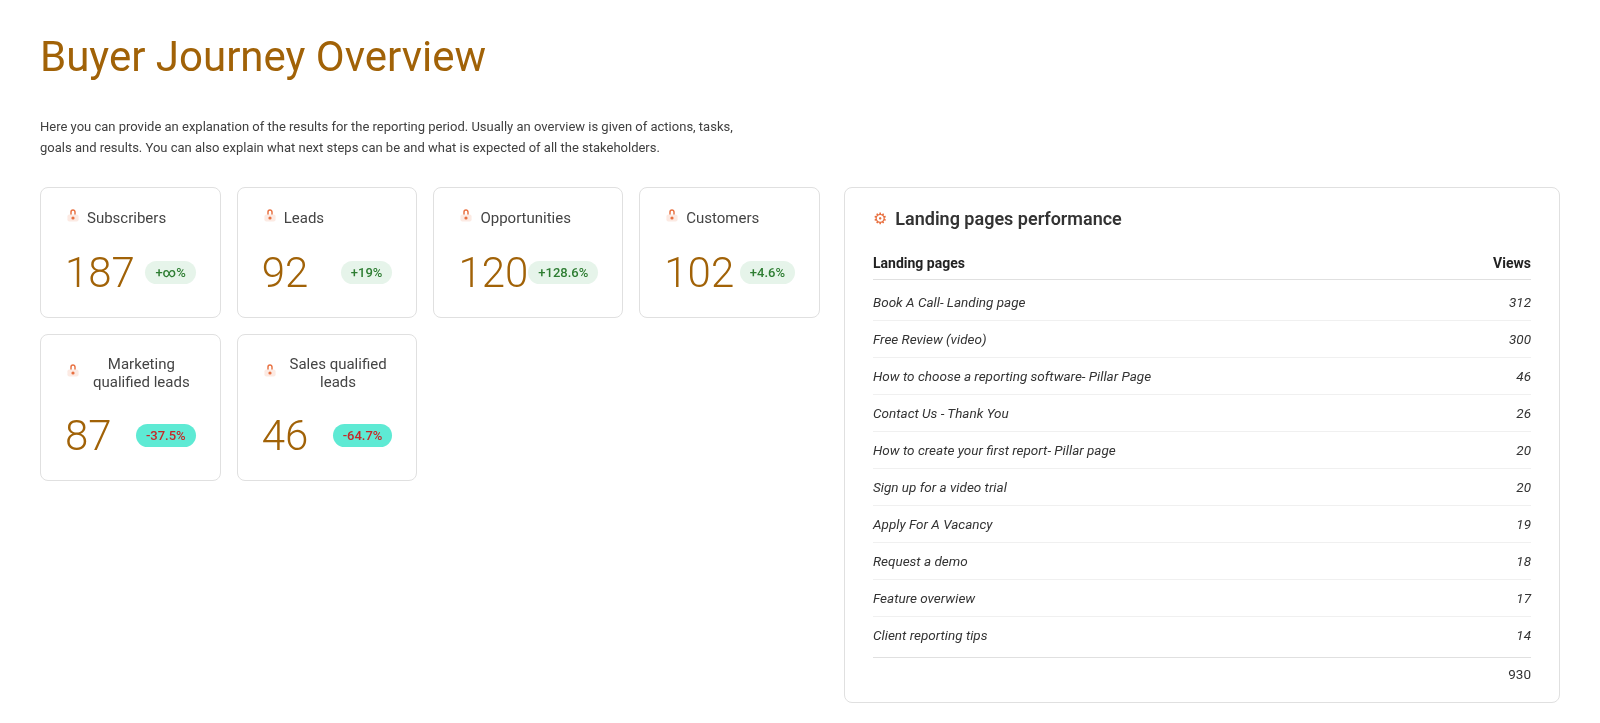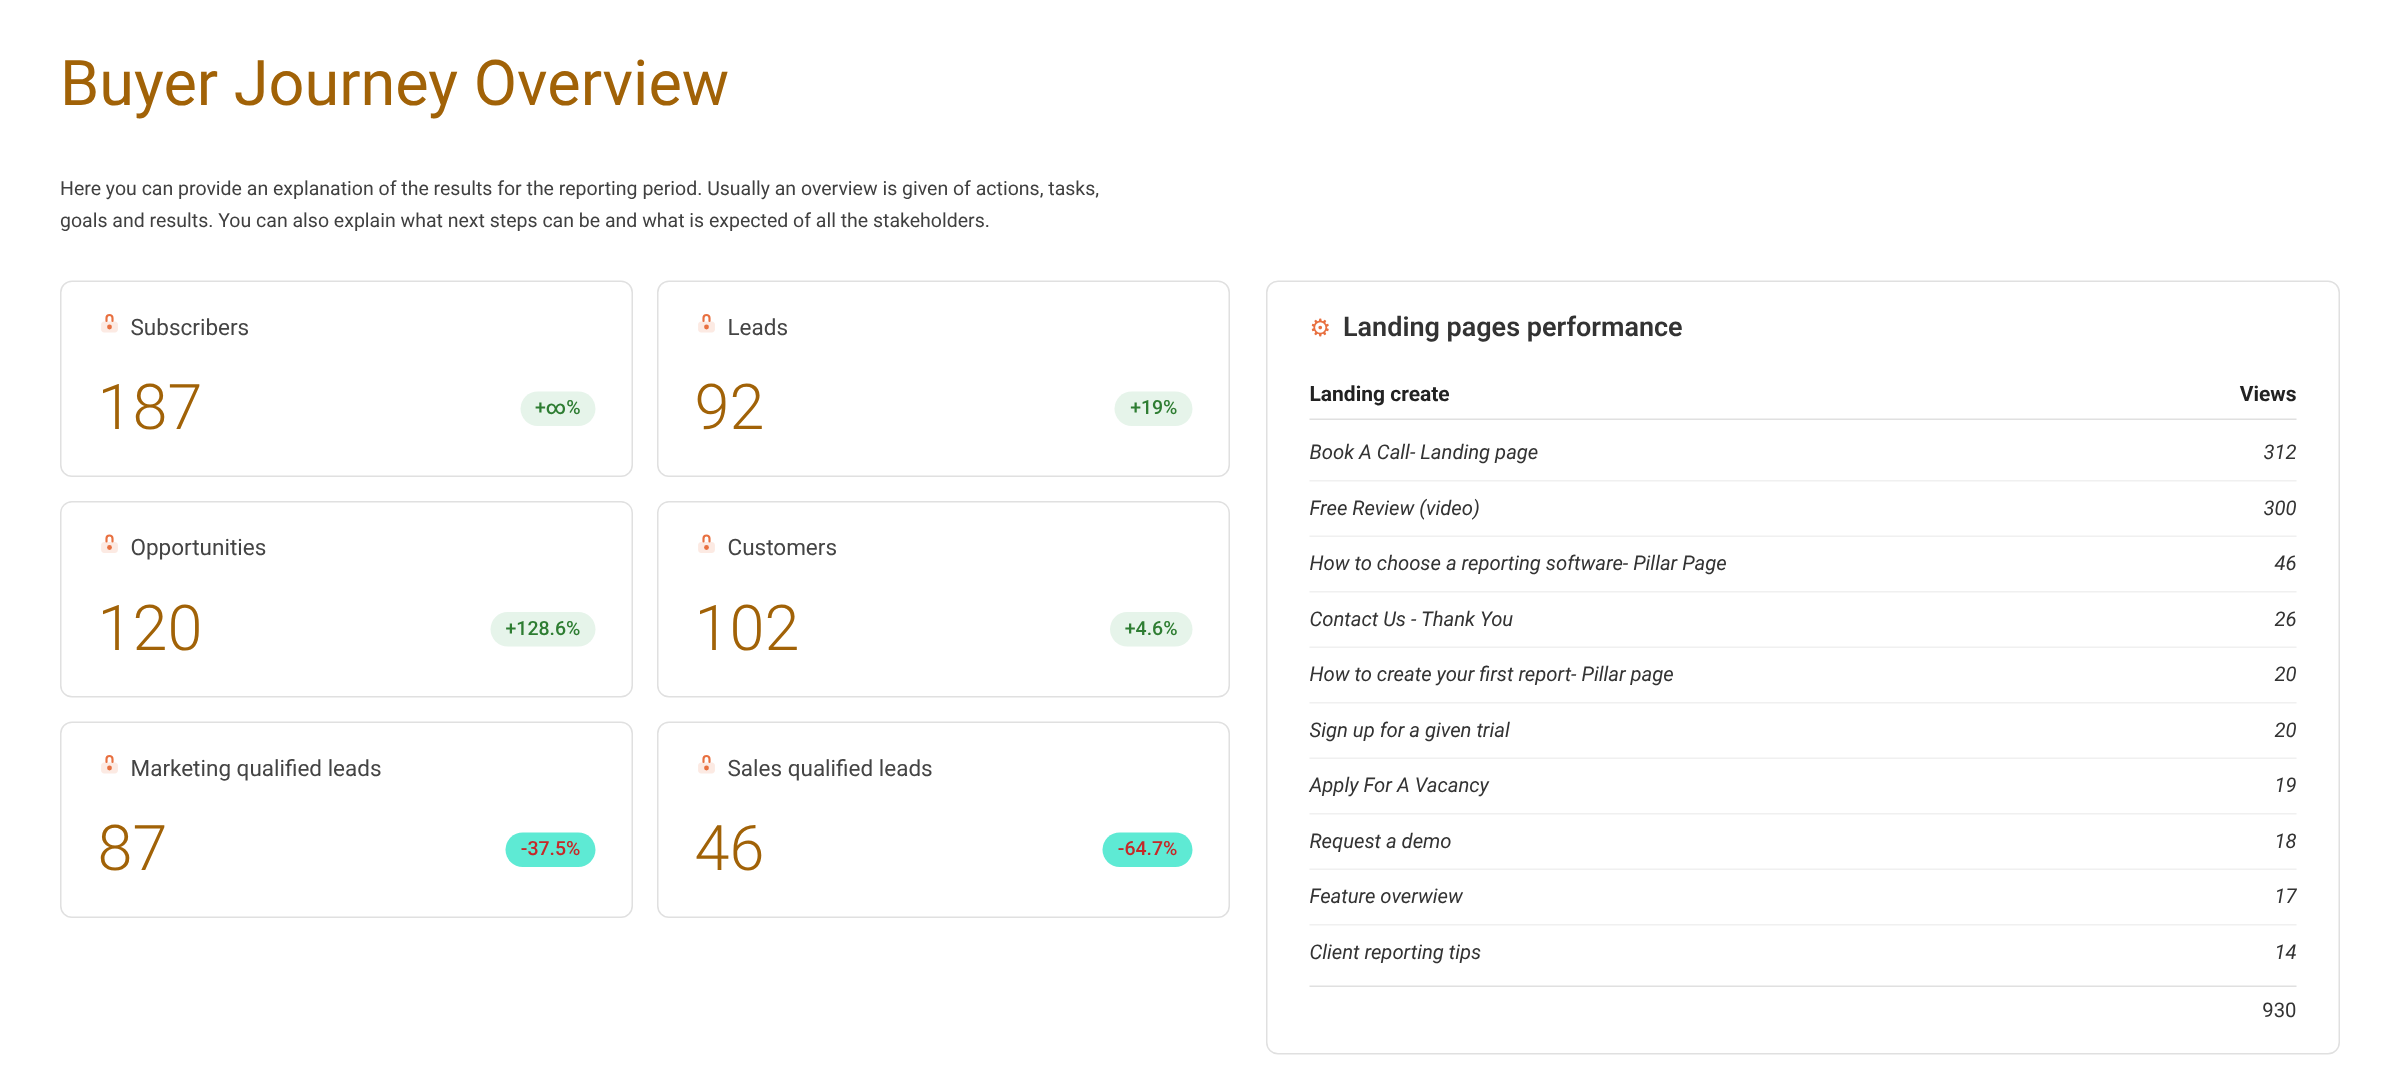--- a/index.html
+++ b/index.html
@@ -25,21 +25,21 @@
     .main-layout {
       display: flex;
       gap: 24px;
       align-items: flex-start;
     }
     .left-panel {
       flex: 0 0 780px;
     }
     .metrics-grid {
       display: grid;
-      grid-template-columns: 1fr 1fr;
+      grid-template-columns: 1fr 1fr 1fr 1fr;
       gap: 16px;
       text-align: center;
     }
     .metric-card {
       border: 1px solid #e0e0e0;
       border-radius: 8px;
       padding: 20px 24px 20px 24px;
       background: #fff;
     }
     .metric-header {
@@ -249,21 +249,21 @@
     </div>
       </div>
   </div>
 
   <div class="right-panel">
     <div class="landing-header">
       <span class="hubspot-icon">⚙</span>
       <span class="landing-title">Landing pages performance</span>
     </div>
     <div class="table-header">
-      <span>Landing create</span>
+      <span>Landing pages</span>
       <span>Views</span>
     </div>
     <div id="landing-rows">
         <div class="table-row">
       <span class="page-name">Book A Call- Landing page</span>
       <span class="page-views">312</span>
     </div>
         <div class="table-row">
       <span class="page-name">Free Review (video)</span>
       <span class="page-views">300</span>
@@ -274,21 +274,21 @@
     </div>
         <div class="table-row">
       <span class="page-name">Contact Us - Thank You</span>
       <span class="page-views">26</span>
     </div>
         <div class="table-row">
       <span class="page-name">How to create your first report- Pillar page</span>
       <span class="page-views">20</span>
     </div>
         <div class="table-row">
-      <span class="page-name">Sign up for a given trial</span>
+      <span class="page-name">Sign up for a video trial</span>
       <span class="page-views">20</span>
     </div>
         <div class="table-row">
       <span class="page-name">Apply For A Vacancy</span>
       <span class="page-views">19</span>
     </div>
         <div class="table-row">
       <span class="page-name">Request a demo</span>
       <span class="page-views">18</span>
     </div>

